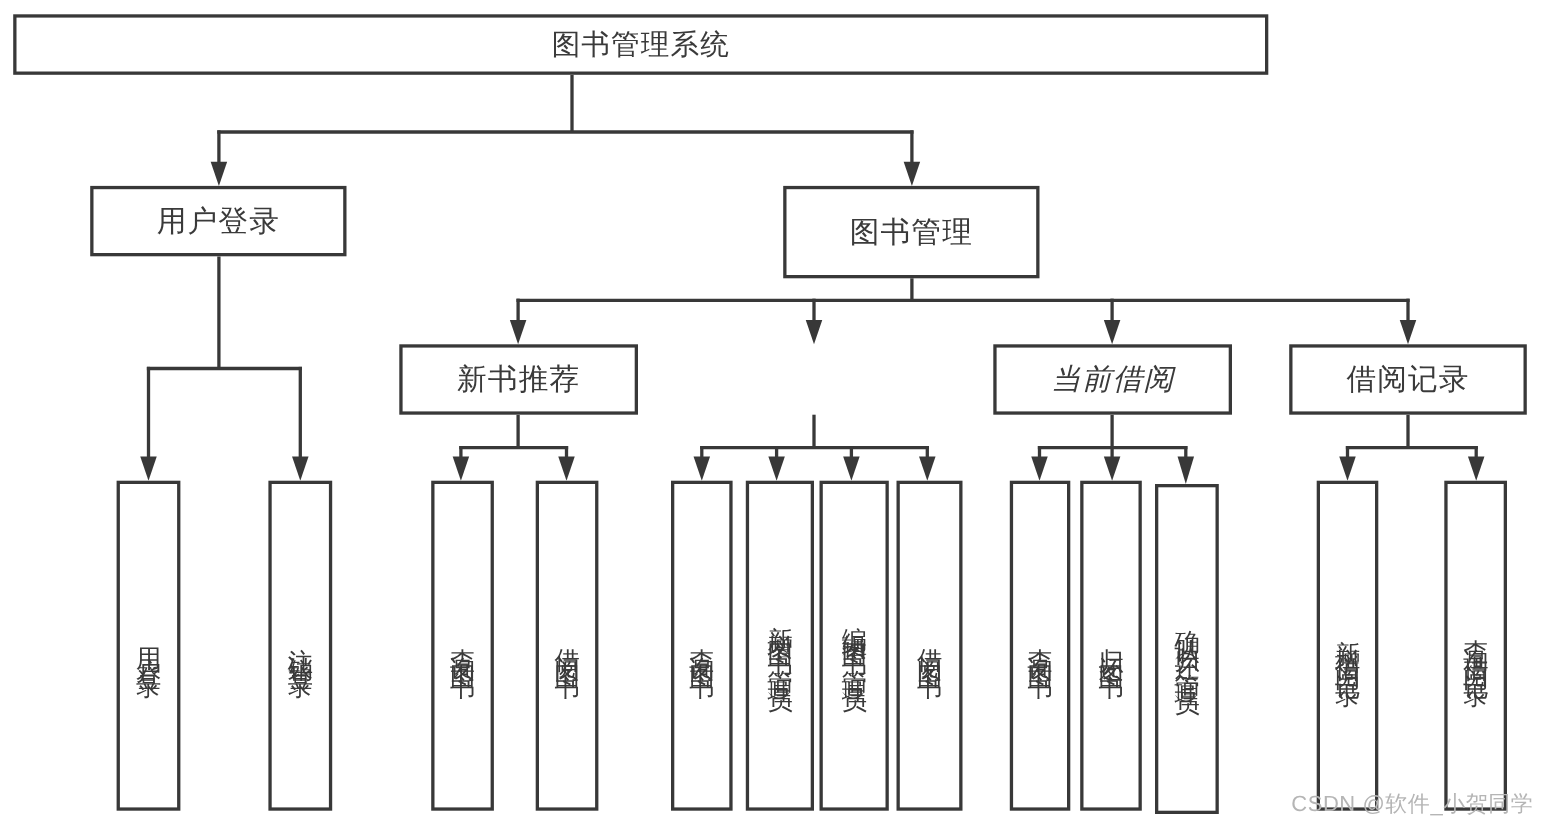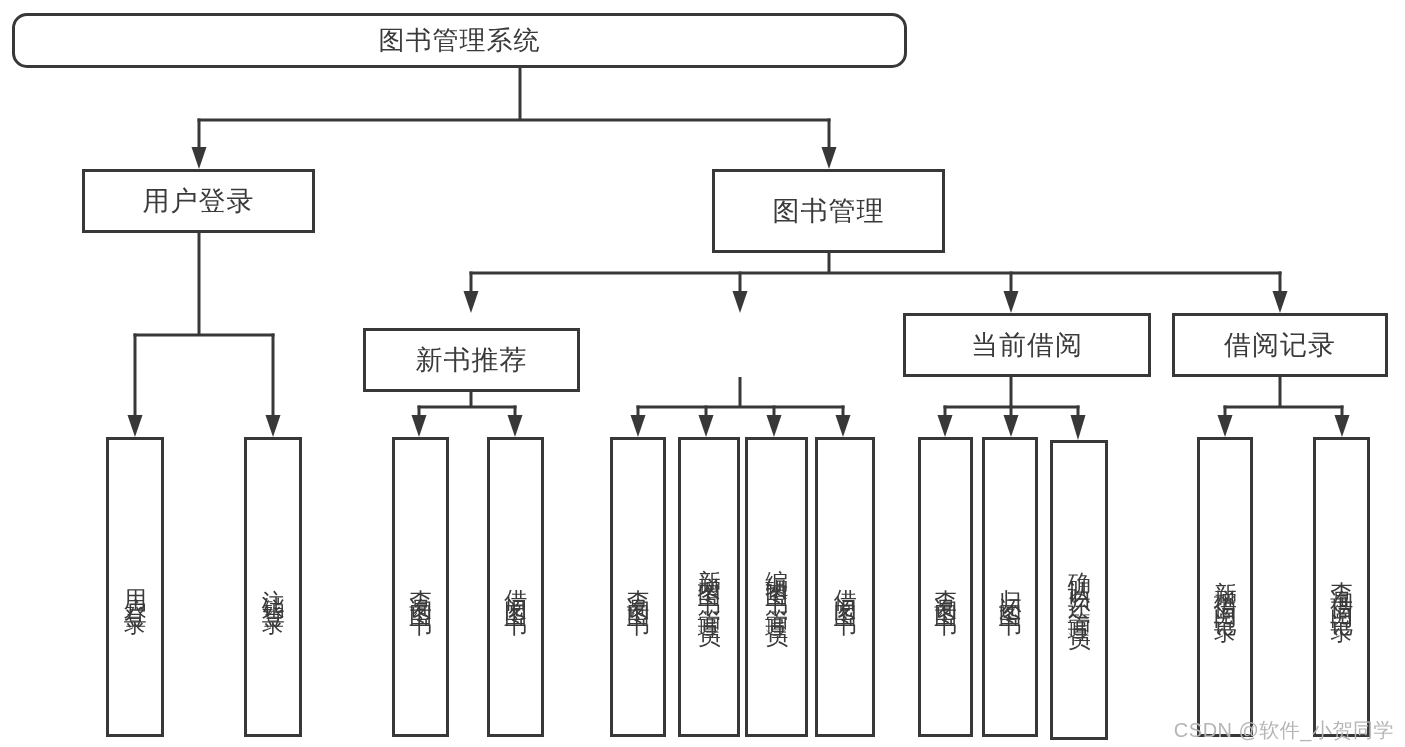--- a/index.html
+++ b/index.html
@@ -119,27 +119,27 @@
     <g>
       <line x1="1280" y1="377" x2="1280" y2="407"></line>
       <line x1="1223.5" y1="407" x2="1343.5" y2="407"></line>
       <line x1="1225" y1="405.5" x2="1225" y2="420"></line>
       <path d="M1217.5 415 H1232.5 L1225 437 Z"></path>
       <line x1="1342" y1="405.5" x2="1342" y2="420"></line>
       <path d="M1334.5 415 H1349.5 L1342 437 Z"></path>
     </g>
   </svg>
 
-  <div class="node h root" style="left:12px; top:13px; width:895px; height:55px;border-radius:15px;">图书管理系统</div>
+  <div class="node h root" style="left:12px; top:13px; width:1141px; height:55px;">图书管理系统</div>
 
   <div class="node h" style="left:82px; top:169px; width:233px; height:64px;">用户登录</div>
   <div class="node h" style="left:712px; top:169px; width:233px; height:84px;">图书管理</div>
 
-  <div class="node h" style="left:363px; top:313px; width:217px; height:64px;margin-top:15px;">新书推荐</div>
-  <div class="node h" style="left:903px; top:313px; width:248px; height:64px;">当前借阅</div>
+  <div class="node h" style="left:363px; top:313px; width:217px; height:64px;">新书推荐</div>
+  <div class="node h" style="left:903px; top:313px; width:217px; height:64px;font-style:italic;">当前借阅</div>
   <div class="node h" style="left:1172px; top:313px; width:216px; height:64px;">借阅记录</div>
 
   <div class="node leaf" style="left:106px; top:437px; width:58px; height:300px;">用户登录</div>
   <div class="node leaf" style="left:244px; top:437px; width:58px; height:300px;">注销登录</div>
 
   <div class="node leaf" style="left:392px; top:437px; width:57px; height:300px;">查询图书</div>
   <div class="node leaf" style="left:487px; top:437px; width:57px; height:300px;">借阅图书</div>
 
   <div class="node leaf" style="left:610px; top:437px; width:56px; height:300px;">查询图书</div>
   <div class="node leaf" style="left:678px; top:437px; width:62px; height:300px;">新增图书（管理员）</div>

